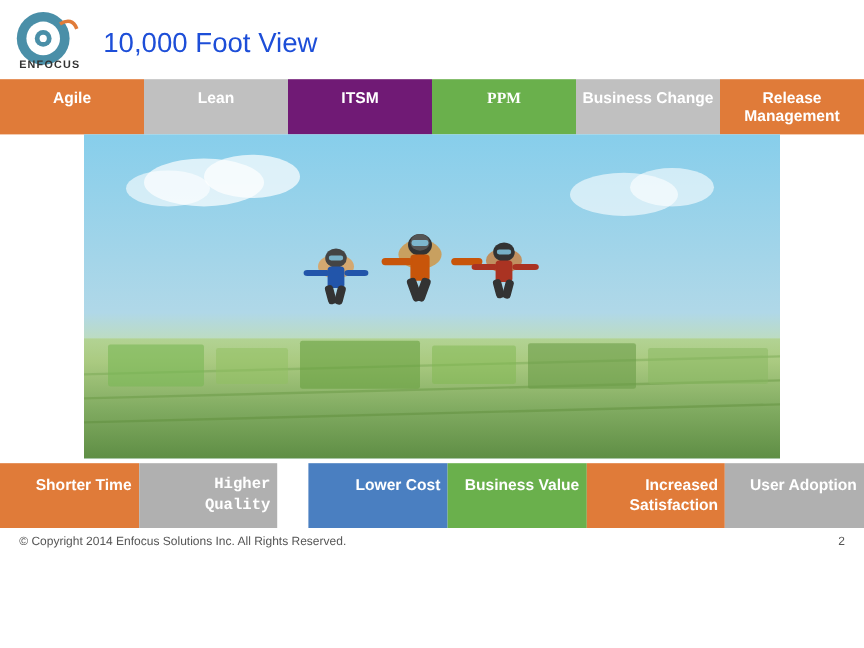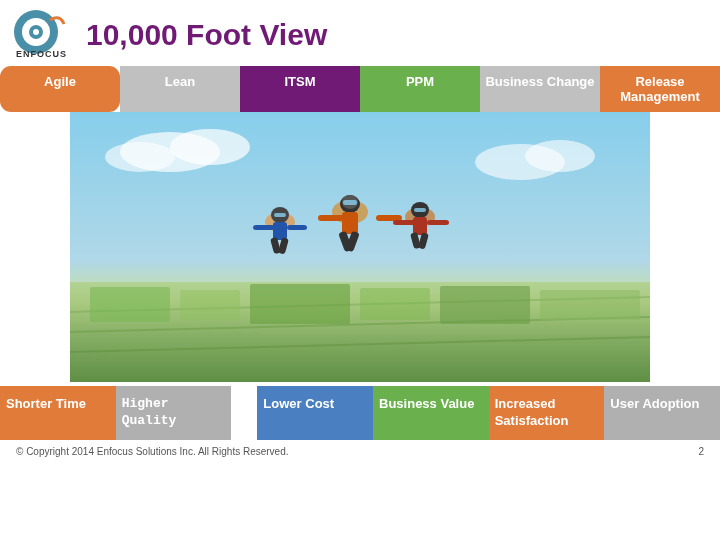--- a/index.html
+++ b/index.html
@@ -12,44 +12,44 @@
     }
 
     
     .header {
       display: flex;
       align-items: center;
       padding: 10px 16px 6px 12px;
       background: #fff;
     }
     .page-title {
-      font-size: 30px;
-      font-weight: bold;
-      color: #701a75;
+      font-size: 23px;
+      font-weight: normal;
+      color: #1d4ed8;
     }
 
     
     .nav-tabs {
       display: flex;
       padding: 0 0 0 0;
       background: #fff;
     }
     .nav-tab {
       flex: 1;
       padding: 8px 4px;
       text-align: center;
       font-size: 13px;
       font-weight: bold;
       color: #fff;
       cursor: pointer;
     }
-    .tab-agile { background: #e07b39; border-radius: 11px; }
+    .tab-agile { background: #e07b39; }
     .tab-lean { background: #c0c0c0; }
     .tab-itsm { background: #701a75; }
-    .tab-ppm { background: #6ab04c; }
+    .tab-ppm { background: #6ab04c; font-family: Liberation Serif, serif; }
     .tab-release { background: #e07b39; }
     .tab-business { background: #c0c0c0; }
 
     
     .image-area {
       width: 580px;
       height: 270px;
       margin: 0 auto;
       background: linear-gradient(
         to bottom,
@@ -64,21 +64,21 @@
     }
 
     
     .metrics-row {
       display: flex;
       margin-top: 4px;
     }
     .metric-cell {
       flex: 1;
       padding: 10px 6px;
-      text-align: left;
+      text-align: right;
       font-size: 13px;
       font-weight: bold;
       color: #fff;
       line-height: 1.3;
     }
     .metric-orange { background: #e07b39; }
     .metric-gray { background: #b0b0b0; font-family: Liberation Mono, monospace; }
     .metric-blue { background: #4a7fc1; margin-left: 26px; }
     .metric-green { background: #6ab04c; }
     .metric-orange2 { background: #e07b39; }

